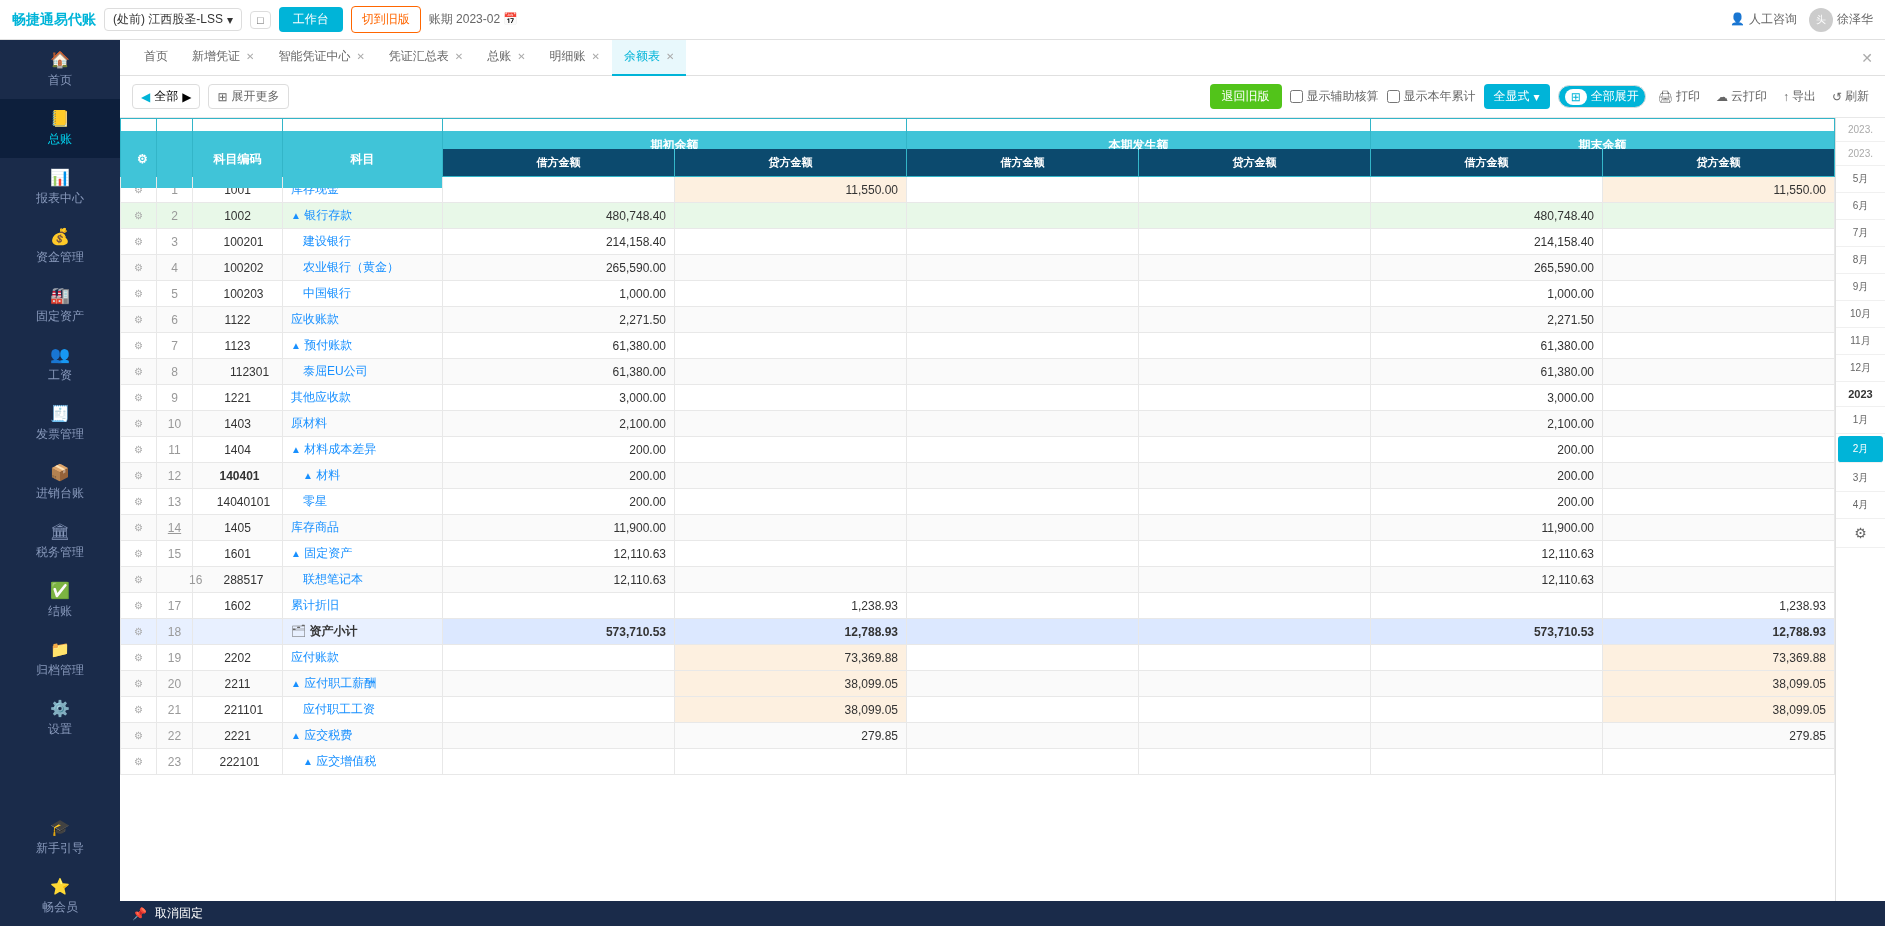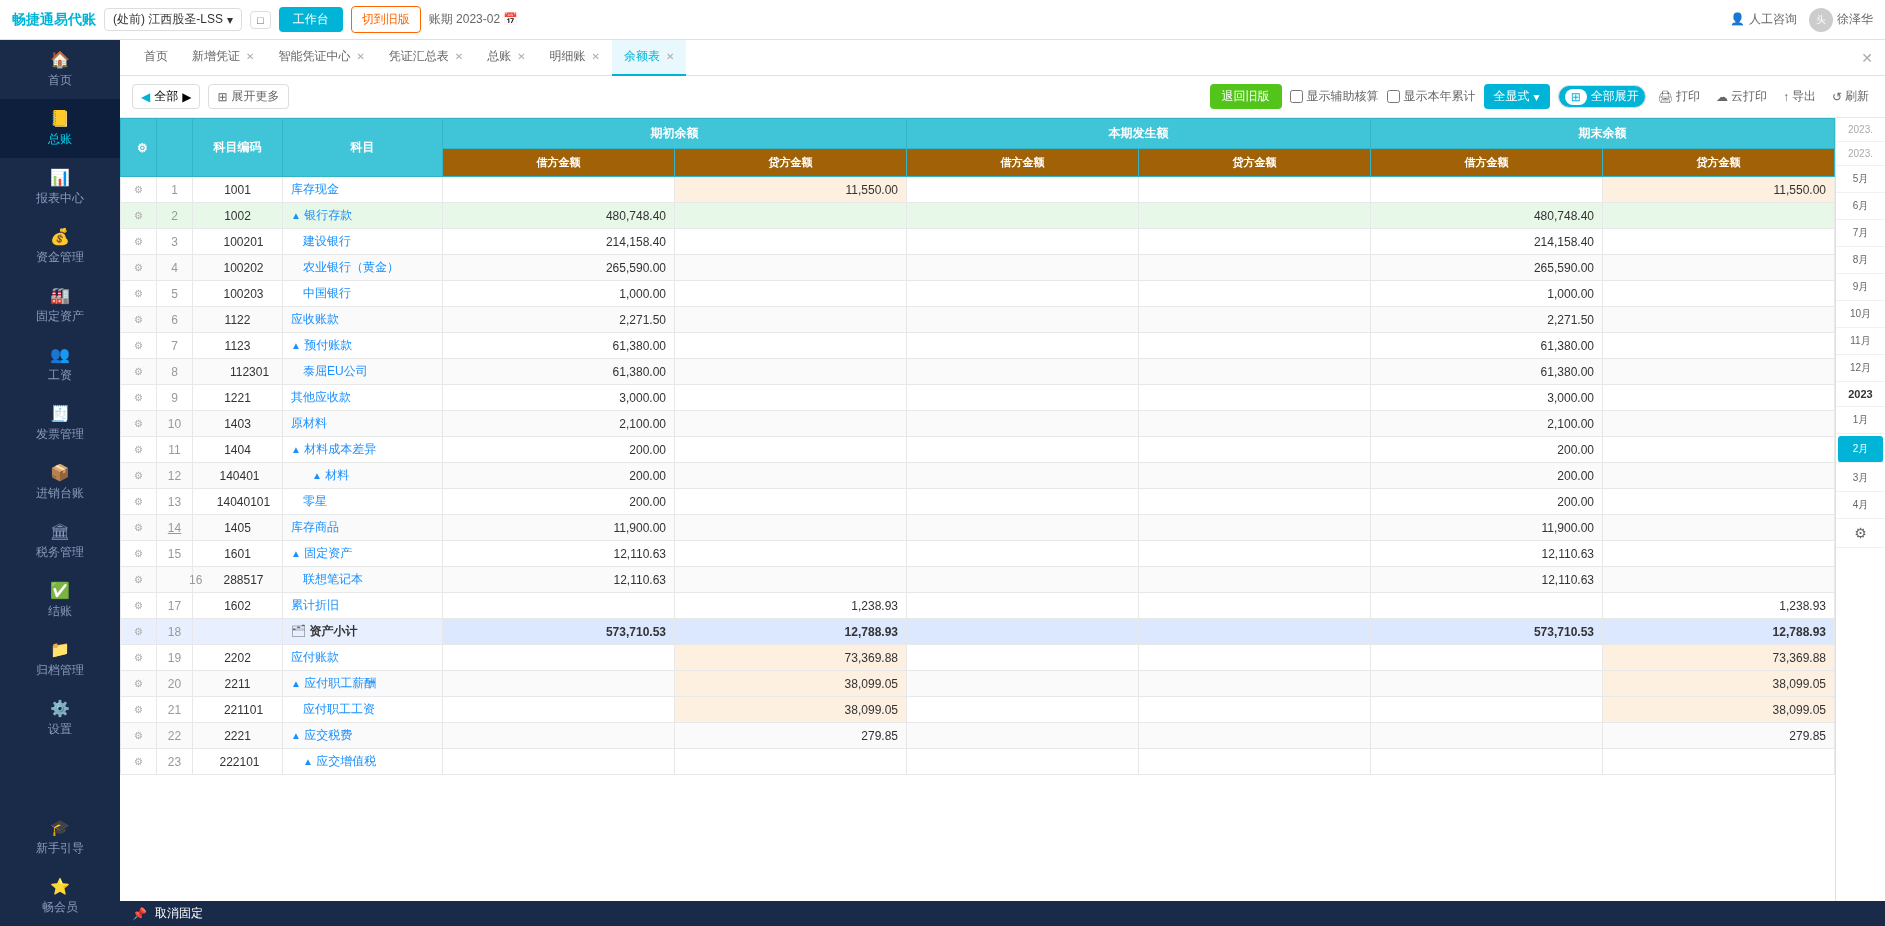--- a/index.html
+++ b/index.html
@@ -45,22 +45,22 @@
     .toolbar-right { margin-left: auto; display: flex; align-items: center; gap: 8px; }
     .return-btn { background: #52c41a; color: #fff; border: none; border-radius: 4px; padding: 4px 12px; cursor: pointer; }
     .checkbox-group { display: flex; align-items: center; gap: 4px; color: #666; }
     .full-mode-btn { background: #00b4d8; color: #fff; border: none; border-radius: 4px; padding: 4px 10px; cursor: pointer; display: flex; align-items: center; gap: 4px; }
     .toggle-group { display: flex; align-items: center; gap: 4px; border: 1px solid #ddd; border-radius: 16px; padding: 2px 6px; background: #00b4d8; color: #fff; font-size: 11px; cursor: pointer; }
     .action-btn { display: flex; align-items: center; gap: 3px; color: #666; cursor: pointer; font-size: 12px; padding: 2px 4px; }
 
     
     .table-container { flex: 1; overflow: auto; background: #fff; position: relative; }
     table { width: 100%; border-collapse: collapse; table-layout: fixed; }
-    thead th { background: #40c4d8; color: #fff; text-align: center; padding: 6px 16px; font-size: 12px; border: 1px solid #33b5c8; position: sticky; top: 0; z-index: 10; }
-    thead th.sub-header { background: #a16207; font-size: 11px; }
+    thead th { background: #40c4d8; color: #fff; text-align: center; padding: 6px 16px; font-size: 12px; border: 1px solid #33b5c8; position: sticky; top: 12px; z-index: 10; }
+    thead th.sub-header { background: #0c4a6e; font-size: 11px; }
     tbody td { border: 1px solid #e8e8e8; padding: 4px 8px; text-align: center; font-size: 12px; color: #333; }
     tbody td.name-col { text-align: left; }
     tbody td a { color: #1890ff; text-decoration: none; }
     .row-even { background: #fff; }
     .row-odd { background: #fafafa; }
     .row-highlight { background: #e8f8e8; }
     .row-subtotal { background: #e8f0ff; }
     .amount-right { text-align: right; }
     .setting-col { width: 36px; }
     .num-col { width: 36px; }
@@ -398,22 +398,22 @@
                 <td class="amount-right" style="">200.00</td>
                 <td class="amount-right" style=""></td>
                 <td class="amount-right" style=""></td>
                 <td class="amount-right" style=""></td>
                 <td class="amount-right" style="">200.00</td>
                 <td class="amount-right" style=""></td>
               </tr>
               <tr class="row-odd">
                 <td style="text-align:center;color:#aaa;font-size:10px;">⚙</td>
                 <td style="color:#999;">12</td>
-                <td style="padding-left:12px;">140401</td>
-                <td class="name-col" style="padding-left:29px;"><span style="color:#1890ff;font-size:10px;">▲</span> <a href="#">材料</a></td>
+                <td style="padding-left:12px;font-weight:bold;">140401</td>
+                <td class="name-col" style="padding-left:20px;"><span style="color:#1890ff;font-size:10px;">▲</span> <a href="#">材料</a></td>
                 <td class="amount-right" style="">200.00</td>
                 <td class="amount-right" style=""></td>
                 <td class="amount-right" style=""></td>
                 <td class="amount-right" style=""></td>
                 <td class="amount-right" style="">200.00</td>
                 <td class="amount-right" style=""></td>
               </tr>
               <tr class="row-even">
                 <td style="text-align:center;color:#aaa;font-size:10px;">⚙</td>
                 <td style="color:#999;">13</td>

